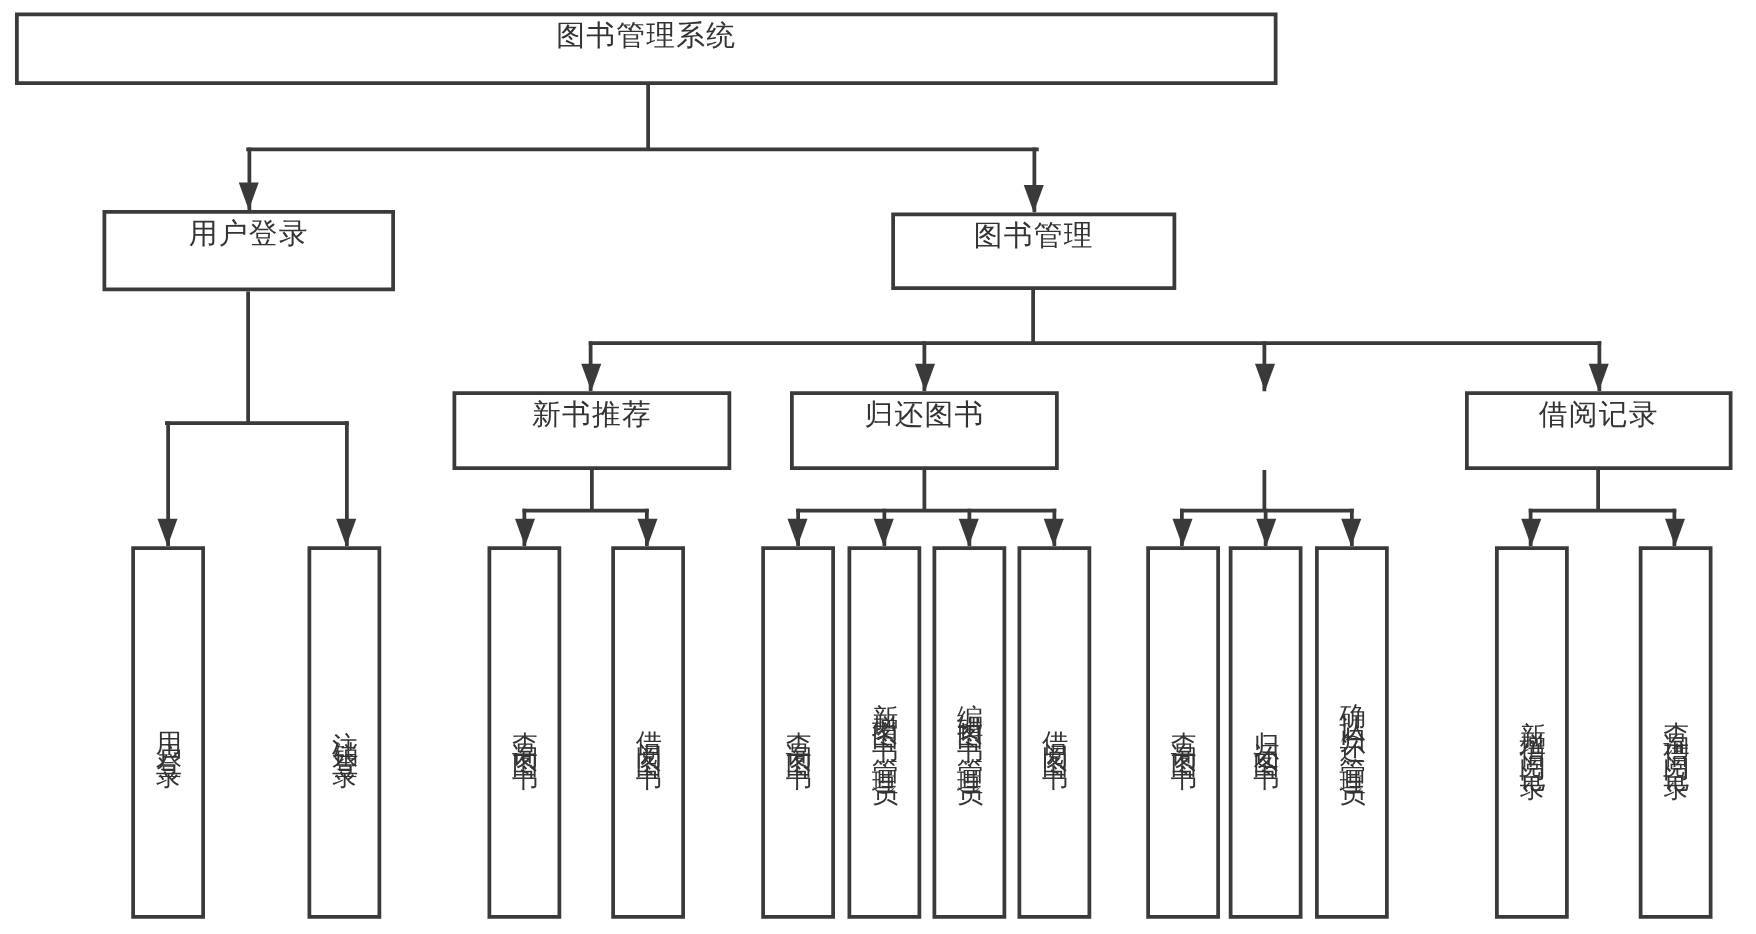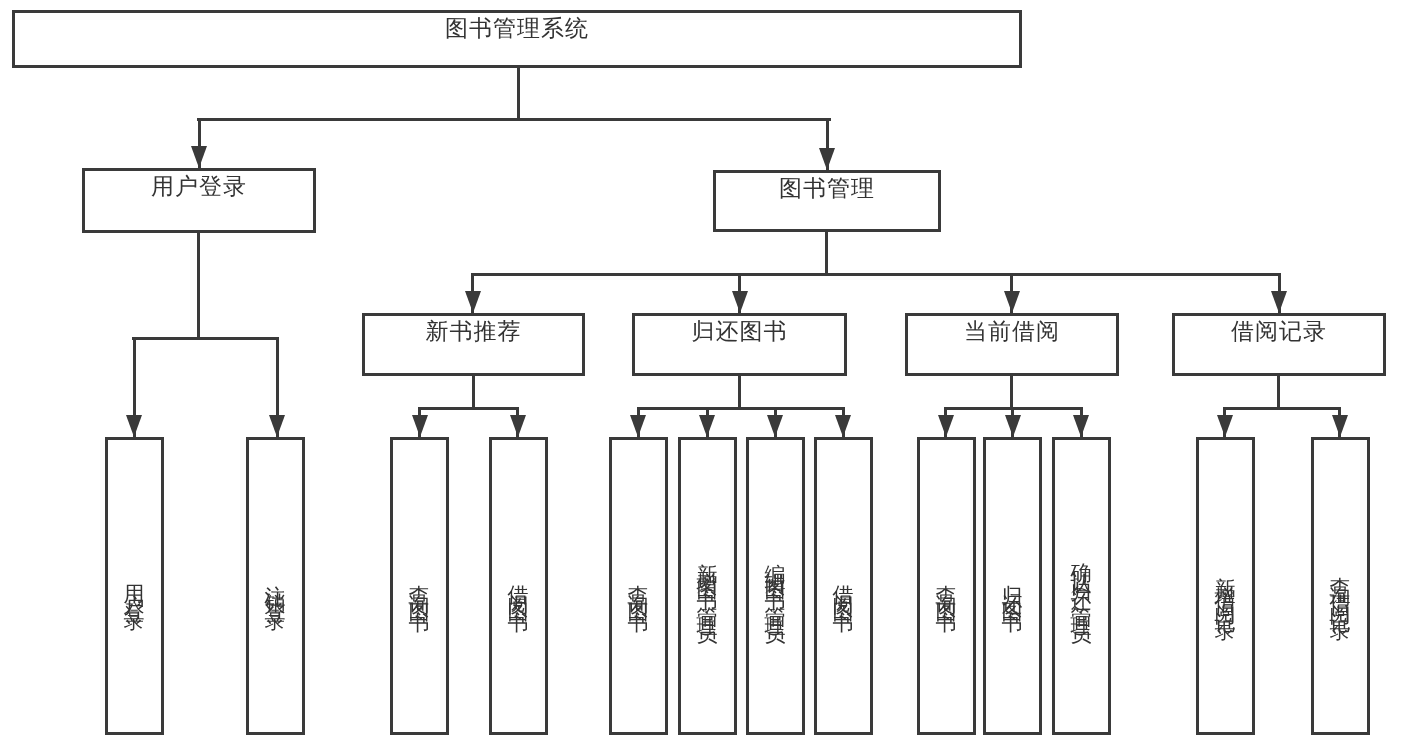--- a/index.html
+++ b/index.html
@@ -137,23 +137,20 @@
   <div class="hbox" style="left:713px;top:170px;width:228px;height:62px;">
     <span>图书管理</span>
   </div>
 
   <div class="hbox" style="left:362px;top:313px;width:223px;height:63px;">
     <span>新书推荐</span>
   </div>
   <div class="hbox" style="left:632px;top:313px;width:215px;height:63px;">
     <span>归还图书</span>
   </div>
-  <div class="hbox" style="left:905px;top:313px;width:214px;height:63px;">
-    <span>当前借阅</span>
-  </div>
   <div class="hbox" style="left:1172px;top:313px;width:214px;height:63px;">
     <span>借阅记录</span>
   </div>
 
   <div class="vbox" style="left:105px;">
     <span>用户登录</span>
   </div>
   <div class="vbox" style="left:246px;">
     <span>注销登录</span>
   </div>

